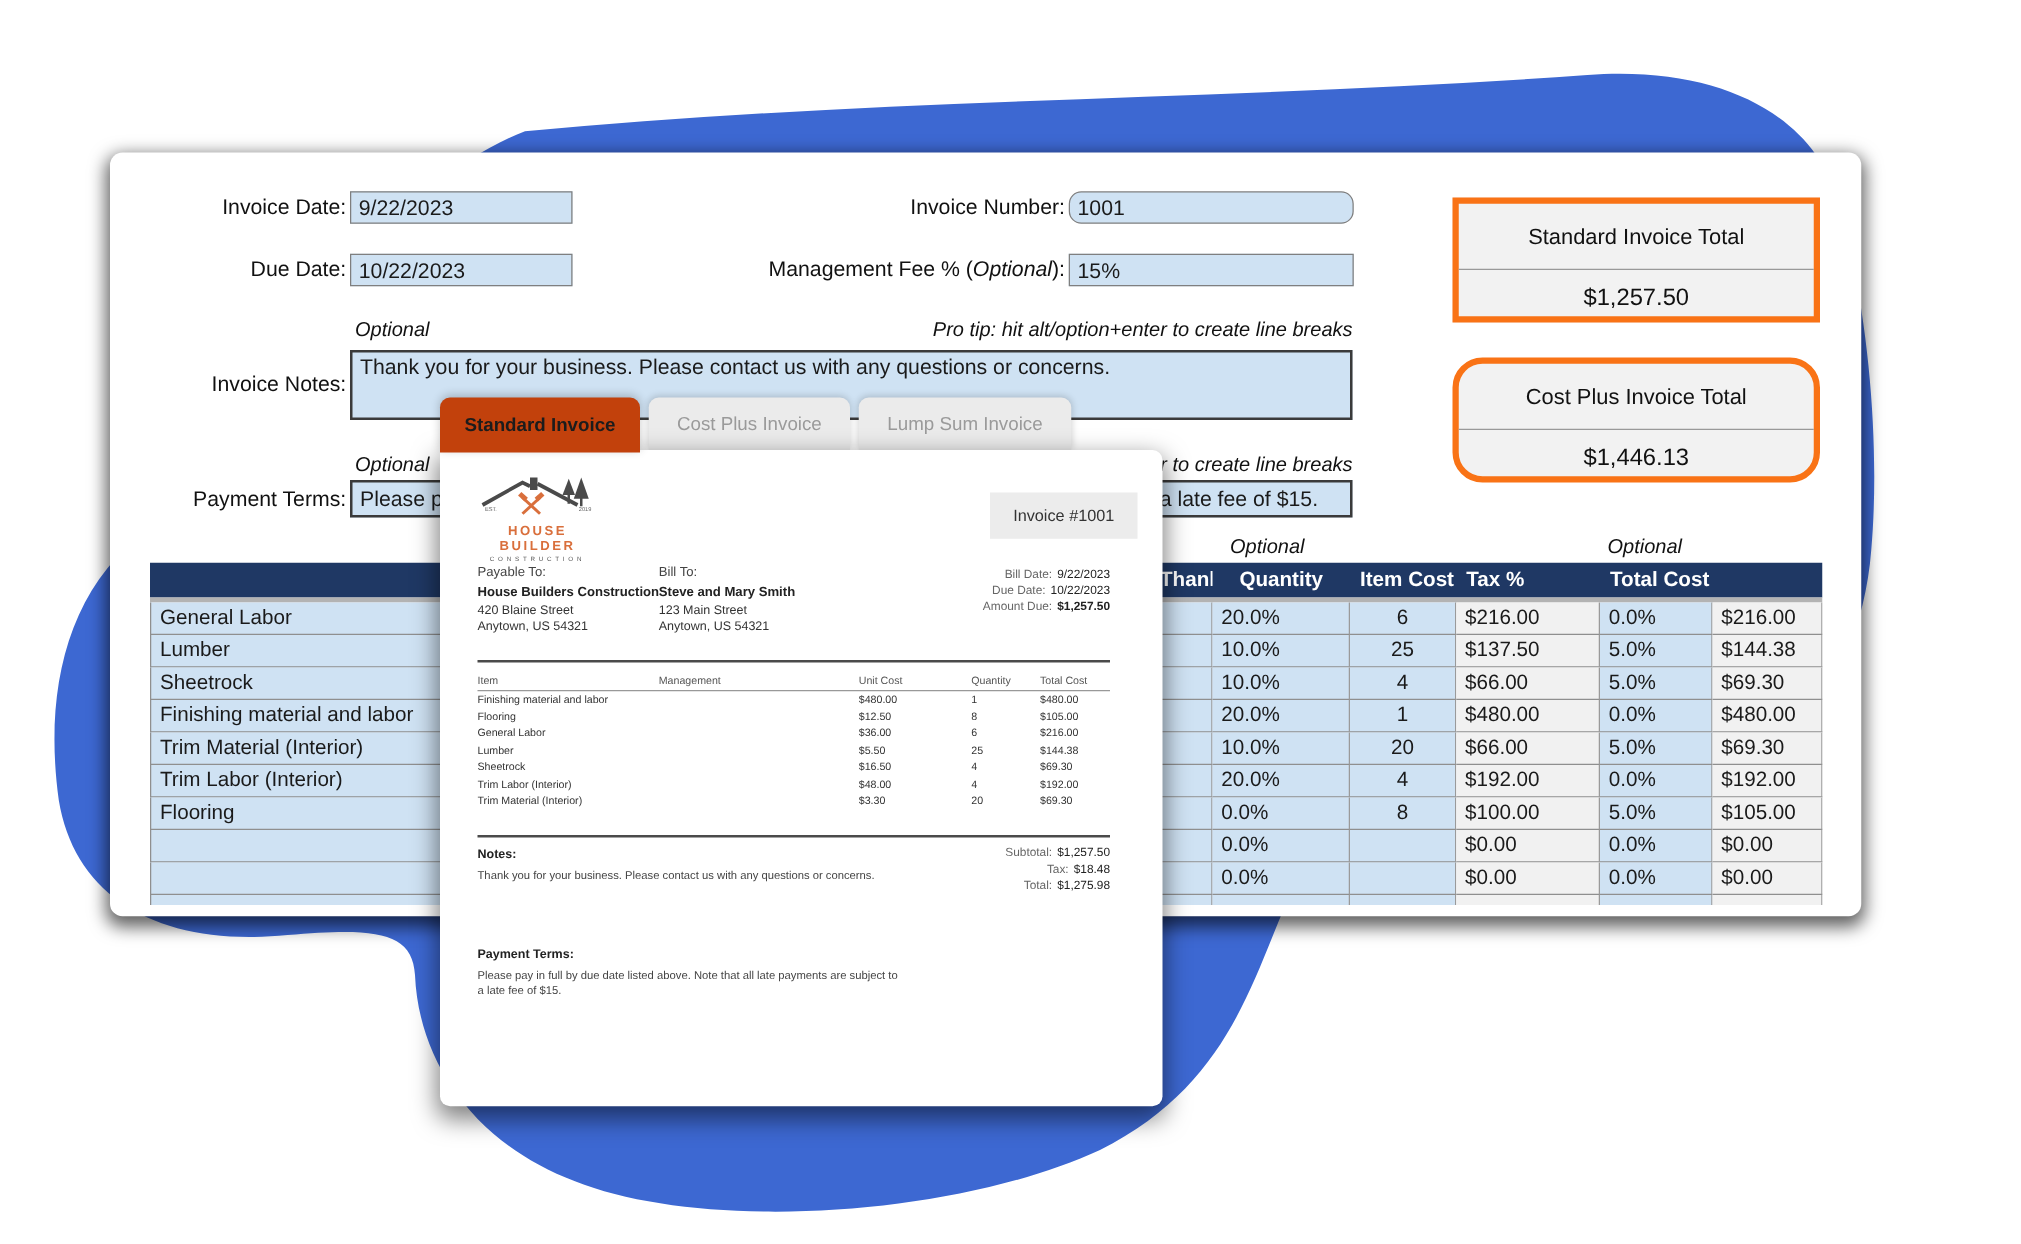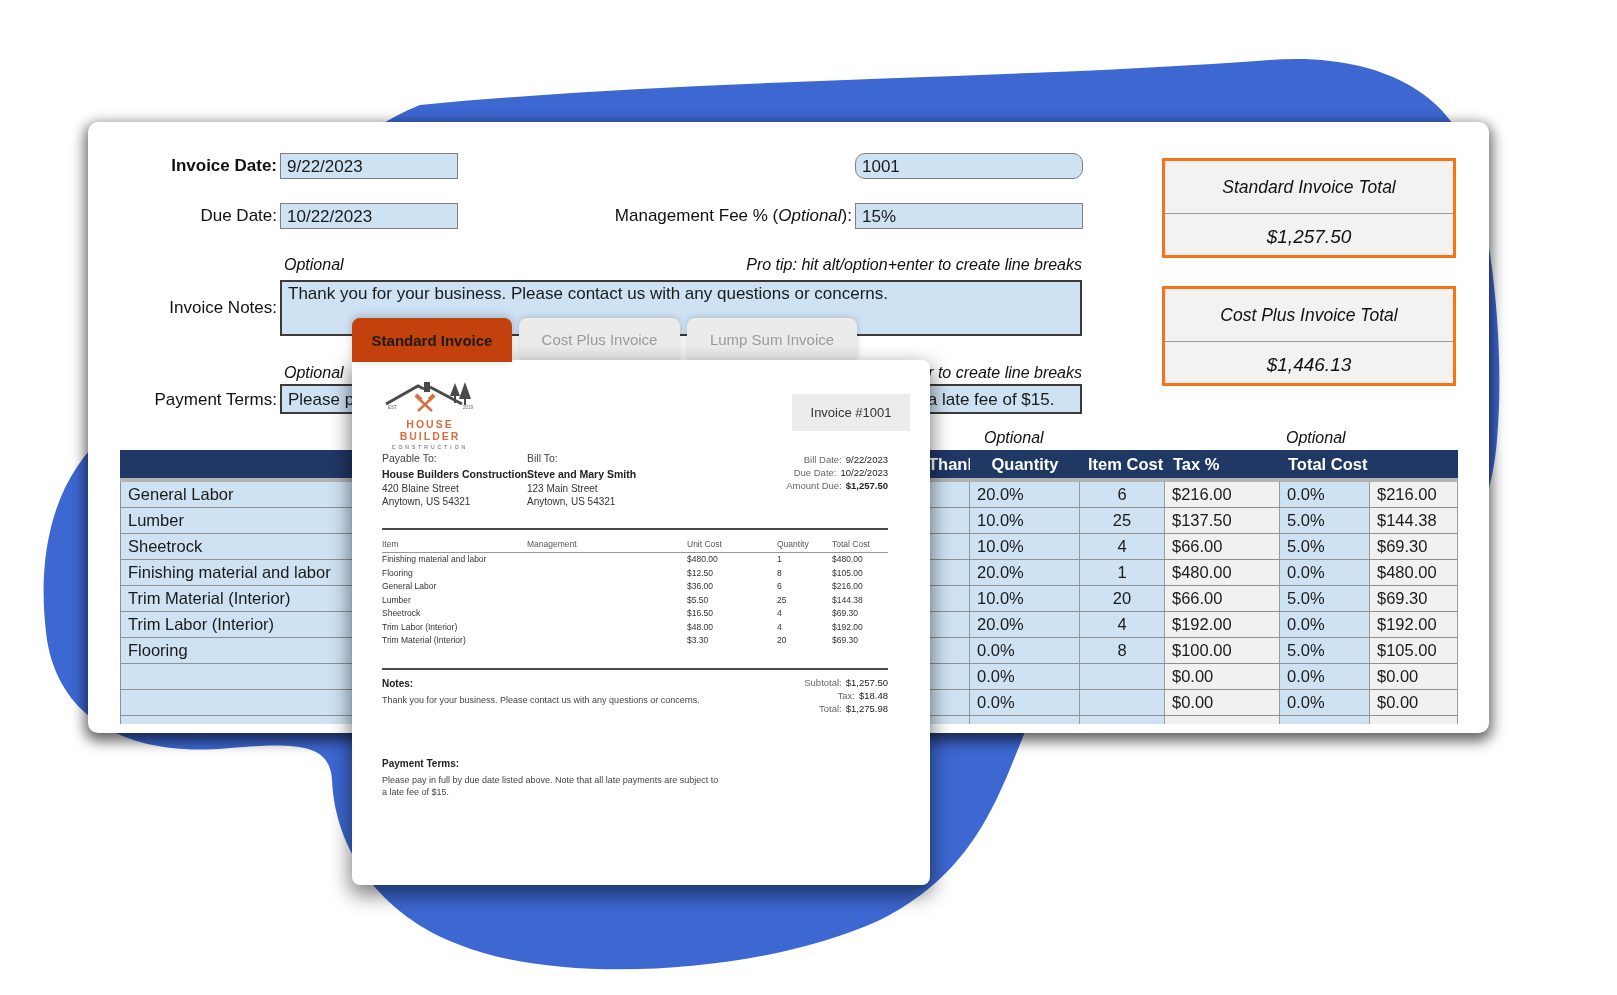--- a/index.html
+++ b/index.html
@@ -17,22 +17,22 @@
 
   .fld-label{height:26px;line-height:26px;font-size:17px;text-align:right;color:#111;}
   .fld-input{height:26px;line-height:26px;font-size:17px;background:#cfe2f3;
              border:1px solid #7f7f7f;padding:0 6px;box-sizing:border-box;
              white-space:nowrap;overflow:hidden;}
   .hint{font-size:16px;color:#111;height:20px;line-height:20px;}
   .big-input{background:#cfe2f3;border:2px solid #3a3a3a;box-sizing:border-box;
              font-size:17px;padding:2px 6px;overflow:hidden;}
 
   
-  .total-box{width:294px;height:100px;background:#f2f2f2;border:3px solid #f97316;
-             box-sizing:border-box;text-align:left;font-style:italic;}
+  .total-box{width:294px;height:100px;background:#f2f2f2;border:5px solid #f97316;
+             box-sizing:border-box;text-align:left;}
   .total-box .tb-label{height:52px;border-bottom:1px solid #999;display:flex;
              align-items:center;justify-content:center;font-size:17.5px;color:#111;}
   .total-box .tb-value{height:46px;display:flex;align-items:center;justify-content:center;
              font-size:19px;color:#111;}
 
   
   #table-wrap{left:32px;top:328px;width:1338px;height:274px;overflow:hidden;}
   .trow,.thead{display:grid;grid-template-columns:330px 470px 50px 110px 85px 115px 90px 88px;}
   .thead{background:#1f3864;color:#fff;font-weight:bold;font-size:16.5px;height:28px;line-height:28px;}
   .thead div{padding:0 8px;white-space:nowrap;overflow:hidden;}
@@ -87,23 +87,24 @@
       C 380 915, 335 850, 332 780
       C 330 745, 300 742, 230 748
       C 130 758, 60 720, 47 640
       C 36 560, 50 480, 110 430
       C 160 390, 200 360, 230 330
       C 270 230, 330 140, 420 105 Z"></path>
   </svg>
 
   <div id="sheet" class="abs">
 
-    <div class="abs fld-label" style="left:0;top:31px;width:189px;font-weight:bold;">Invoice Date:</div>
+    <div class="abs fld-label" style="left:0;top:31px;width:189px;">Invoice Date:</div>
     <div class="abs fld-input" style="left:192px;top:31px;width:178px;">9/22/2023</div>
 
+    <div class="abs fld-label" style="left:400px;top:31px;width:364px;">Invoice Number:</div>
     <div class="abs fld-input" style="left:767px;top:31px;width:228px;border-radius:10px;">1001</div>
 
     <div class="abs fld-label" style="left:0;top:81px;width:189px;">Due Date:</div>
     <div class="abs fld-input" style="left:192px;top:81px;width:178px;">10/22/2023</div>
 
     <div class="abs fld-label" style="left:400px;top:81px;width:364px;"><span>Management Fee % (</span><span class="it">Optional</span><span>):</span></div>
     <div class="abs fld-input" style="left:767px;top:81px;width:228px;">15%</div>
 
     <div class="abs hint it" style="left:196px;top:133px;">Optional</div>
     <div class="abs hint it" style="left:400px;top:133px;width:594px;text-align:right;">Pro tip:  hit alt/option+enter to create line breaks</div>
@@ -114,21 +115,21 @@
     <div class="abs hint it" style="left:196px;top:241px;">Optional</div>
     <div class="abs hint it" style="left:400px;top:241px;width:594px;text-align:right;">Pro tip:  hit alt/option+enter to create line breaks</div>
 
     <div class="abs fld-label" style="left:0;top:265px;width:189px;">Payment Terms:</div>
     <div class="abs big-input" style="left:192px;top:262px;width:802px;height:30px;white-space:nowrap;line-height:24px;">Please pay in full by due date listed above. Note that all late payments are subject to a late fee of $15.</div>
 
     <div class="abs total-box" style="left:1074px;top:36px;">
       <div class="tb-label">Standard Invoice Total</div>
       <div class="tb-value">$1,257.50</div>
     </div>
-    <div class="abs total-box" style="left:1074px;top:164px;">
+    <div class="abs total-box" style="left:1074px;top:164px;border-radius:24px;">
       <div class="tb-label">Cost Plus Invoice Total</div>
       <div class="tb-value">$1,446.13</div>
     </div>
 
     <div class="abs hint it" style="left:896px;top:306px;">Optional</div>
     <div class="abs hint it" style="left:1198px;top:306px;">Optional</div>
 
     <div id="table-wrap" class="abs">
       <div class="thead">
         <div></div>

